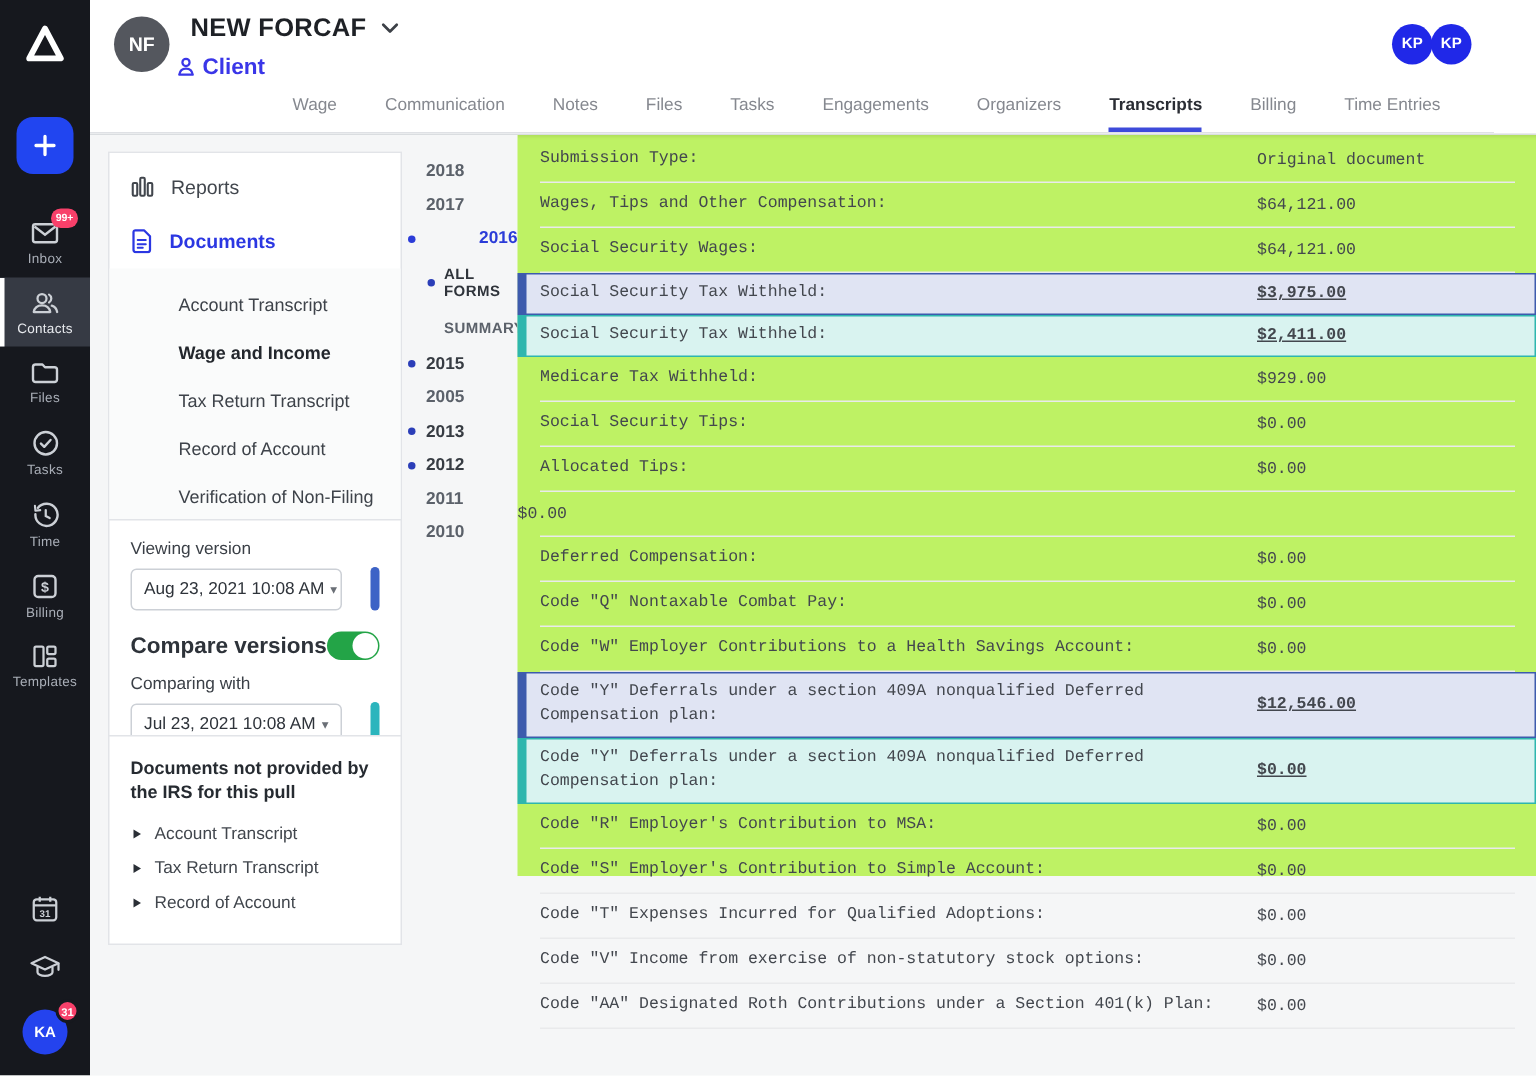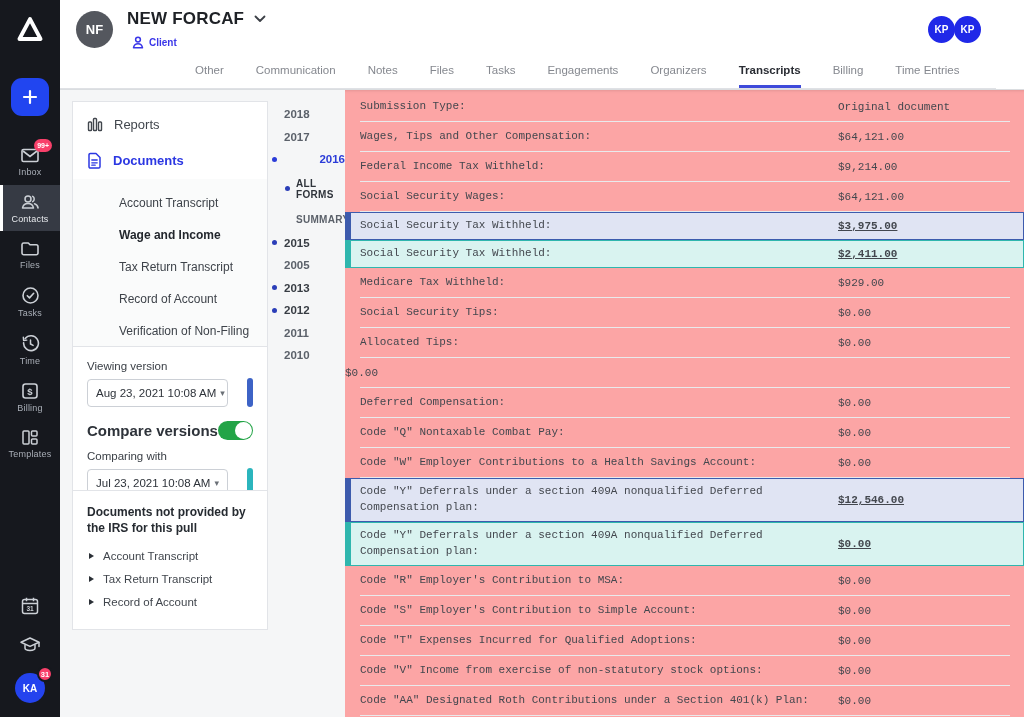--- a/index.html
+++ b/index.html
@@ -36,22 +36,22 @@
               display:flex; align-items:center; justify-content:center; border:2px solid #16181e; }
 
   
   .header { position:absolute; left:60px; top:0; width:936px; height:89px; background:#fff;
             border-bottom:1px solid #dfe1e5; z-index:4; }
   .nf-avatar { position:absolute; left:16px; top:11px; width:37px; height:37px; border-radius:50%;
                background:#54575e; color:#fff; font-size:13px; font-weight:700;
                display:flex; align-items:center; justify-content:center; }
   .client-name-row { position:absolute; left:67px; top:9px; display:flex; align-items:center; gap:10px; }
   .client-name { font-size:17px; font-weight:700; color:#1e2126; letter-spacing:.2px; }
-  .client-tag { position:absolute; left:72px; top:36px; display:flex; align-items:center; gap:5px;
-                color:#3a36e8; font-size:10px; font-weight:700; }
+  .client-tag { position:absolute; left:58px; top:36px; display:flex; align-items:center; gap:5px;
+                color:#3a36e8; font-size:15px; font-weight:700; }
   .kp-avatars { position:absolute; right:15px; top:16px; display:flex; }
   .kp { width:27px; height:27px; border-radius:50%; background:#2028e8; color:#fff; font-size:10px;
         font-weight:700; display:flex; align-items:center; justify-content:center; cursor:pointer; }
   .kp + .kp { margin-left:-1px; }
   .tabs { position:absolute; left:135px; bottom:0; display:flex; gap:32px; }
   .tab { font-size:11.5px; color:#85888f; padding-bottom:9px; cursor:pointer; border-bottom:3px solid transparent; }
   .tab.active { color:#2a2d34; font-weight:700; border-bottom-color:#3e4ada; }
 
   
   .content { position:absolute; left:60px; top:89px; width:964px; height:628px; background:#f5f6f7;
@@ -92,21 +92,21 @@
   .year.dark { color:#373c43; }
   .year.sel { color:#2b3cd8; font-weight:700;text-align:right; }
   .year.sub { padding-left:26px; font-size:10px; font-weight:700; letter-spacing:.3px; padding-top:7px; padding-bottom:7px; }
   .year.sub.dark { color:#2f343b; }
   .year.dot::before { content:""; position:absolute; left:2px; top:50%; margin-top:-2.5px;
                       width:5px; height:5px; border-radius:50%; background:#2b3eb8; }
   .year.sel.dot::before { background:#2b3cd8; }
   .year.sub.dot::before { left:15px; }
 
   
-  .main { position:absolute; left:285px; top:0; width:679px; height:628px; background:#fca5a5;
+  .main { position:absolute; left:285px; top:0; width:679px; height:494px; background:#bef264;
           box-shadow: inset 0 4px 3px -3px rgba(0,0,0,.10); padding-top:2px; }
   .t-row { position:relative; display:flex; align-items:center; min-height:30px;
            font-family:"Liberation Mono", monospace; font-size:11px; color:#43474e; }
   .t-row::after { content:""; position:absolute; left:15px; right:14px; bottom:0; border-bottom:1px solid #e9eaec; }
   .t-label { width:493px; padding:5px 12px 5px 15px; line-height:1.45; }
   .t-value { padding:5px 0; white-space:nowrap; }
   .t-row.hl_blue, .t-row.hl_teal { border-style:solid; border-width:1px 1px 1px 6px; min-height:28px; }
   .t-row.hl_blue { background:#e0e4f3; border-color:#3d5bad; }
   .t-row.hl_teal { background:#d9f3f0; border-color:#2fb6ae; }
   .t-row.hl_blue::after, .t-row.hl_teal::after { display:none; }
@@ -241,21 +241,21 @@
         </svg>
     </span>
     <span>Client</span>
   </div>
   <div class="kp-avatars">
     <span class="kp">KP</span>
     <span class="kp">KP</span>
   </div>
   <div class="tabs">
 
-  <div class="tab">Other</div>
+  <div class="tab">Wage</div>
       <div class="tab">Communication</div>
       <div class="tab">Notes</div>
       <div class="tab">Files</div>
       <div class="tab">Tasks</div>
       <div class="tab">Engagements</div>
       <div class="tab">Organizers</div>
       <div class="tab active">Transcripts</div>
       <div class="tab">Billing</div>
       <div class="tab">Time Entries</div>
     </div>
@@ -360,24 +360,20 @@
 
     <div class="t-row">
         <div class="t-label">Submission Type:</div>
         <div class="t-value">Original document</div>
       </div>
         <div class="t-row">
         <div class="t-label">Wages, Tips and Other Compensation:</div>
         <div class="t-value">$64,121.00</div>
       </div>
         <div class="t-row">
-        <div class="t-label">Federal Income Tax Withheld:</div>
-        <div class="t-value">$9,214.00</div>
-      </div>
-        <div class="t-row">
         <div class="t-label">Social Security Wages:</div>
         <div class="t-value">$64,121.00</div>
       </div>
         <div class="t-row hl_blue">
         <div class="t-label">Social Security Tax Withheld:</div>
         <div class="t-value">$3,975.00</div>
       </div>
         <div class="t-row hl_teal">
         <div class="t-label">Social Security Tax Withheld:</div>
         <div class="t-value">$2,411.00</div>

